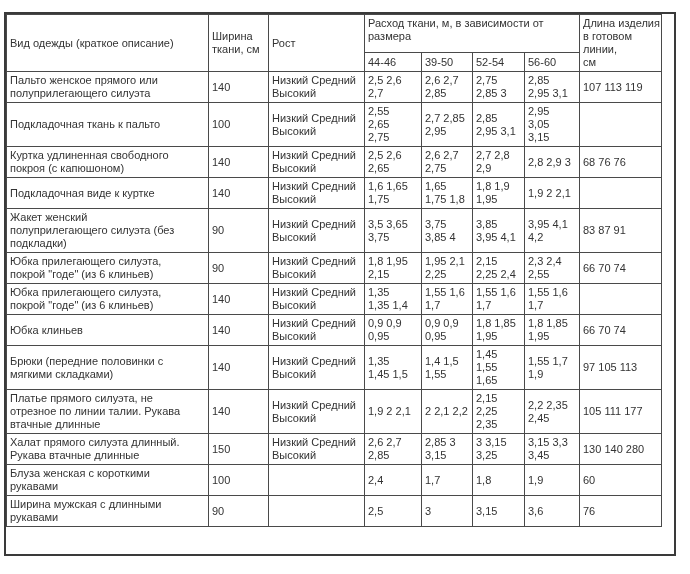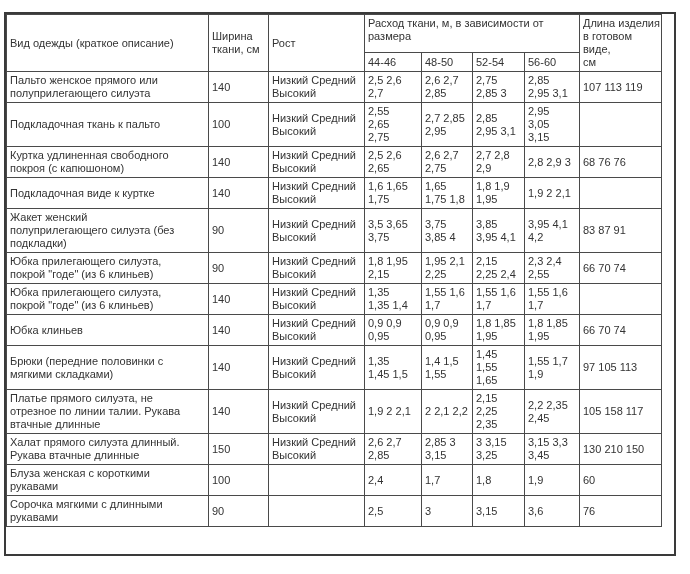--- a/index.html
+++ b/index.html
@@ -63,26 +63,26 @@
     </colgroup>
     <thead>
       <tr class="hr-a">
         <th rowspan="2">Вид одежды (краткое описание)</th>
         <th rowspan="2">Ширина
 ткани, см</th>
         <th rowspan="2">Рост</th>
         <th colspan="4" class="v-top">Расход ткани, м, в зависимости от
 размера</th>
         <th rowspan="2" class="v-top">Длина изделия
-в готовом виде,
+в готовом линии,
 см</th>
       </tr>
       <tr class="hr-b">
         <th>44-46</th>
-        <th>48-50</th>
+        <th>39-50</th>
         <th>52-54</th>
         <th>56-60</th>
       </tr>
     </thead>
     <tbody id="table-body">
         <tr>
     <td>Пальто женское прямого или
 полуприлегающего силуэта</td>
     <td>140</td>
     <td>Низкий Средний
@@ -231,51 +231,51 @@
     <td>140</td>
     <td>Низкий Средний
 Высокий</td>
     <td>1,9 2 2,1</td>
     <td>2 2,1 2,2</td>
     <td>2,15
 2,25
 2,35</td>
     <td>2,2 2,35
 2,45</td>
-    <td>105 158 117</td>
+    <td>105 111 177</td>
   </tr>
         <tr>
     <td>Халат прямого силуэта длинный.
 Рукава втачные длинные</td>
     <td>150</td>
     <td>Низкий Средний
 Высокий</td>
     <td>2,6 2,7
 2,85</td>
     <td>2,85 3
 3,15</td>
     <td>3 3,15
 3,25</td>
     <td>3,15 3,3
 3,45</td>
-    <td>130 210 150</td>
+    <td>130 140 280</td>
   </tr>
         <tr>
     <td>Блуза женская с короткими
 рукавами</td>
     <td>100</td>
     <td></td>
     <td>2,4</td>
     <td>1,7</td>
     <td>1,8</td>
     <td>1,9</td>
     <td>60</td>
   </tr>
         <tr>
-    <td>Сорочка мягкими с длинными
+    <td>Ширина мужская с длинными
 рукавами</td>
     <td>90</td>
     <td></td>
     <td>2,5</td>
     <td>3</td>
     <td>3,15</td>
     <td>3,6</td>
     <td>76</td>
   </tr>
       </tbody>

